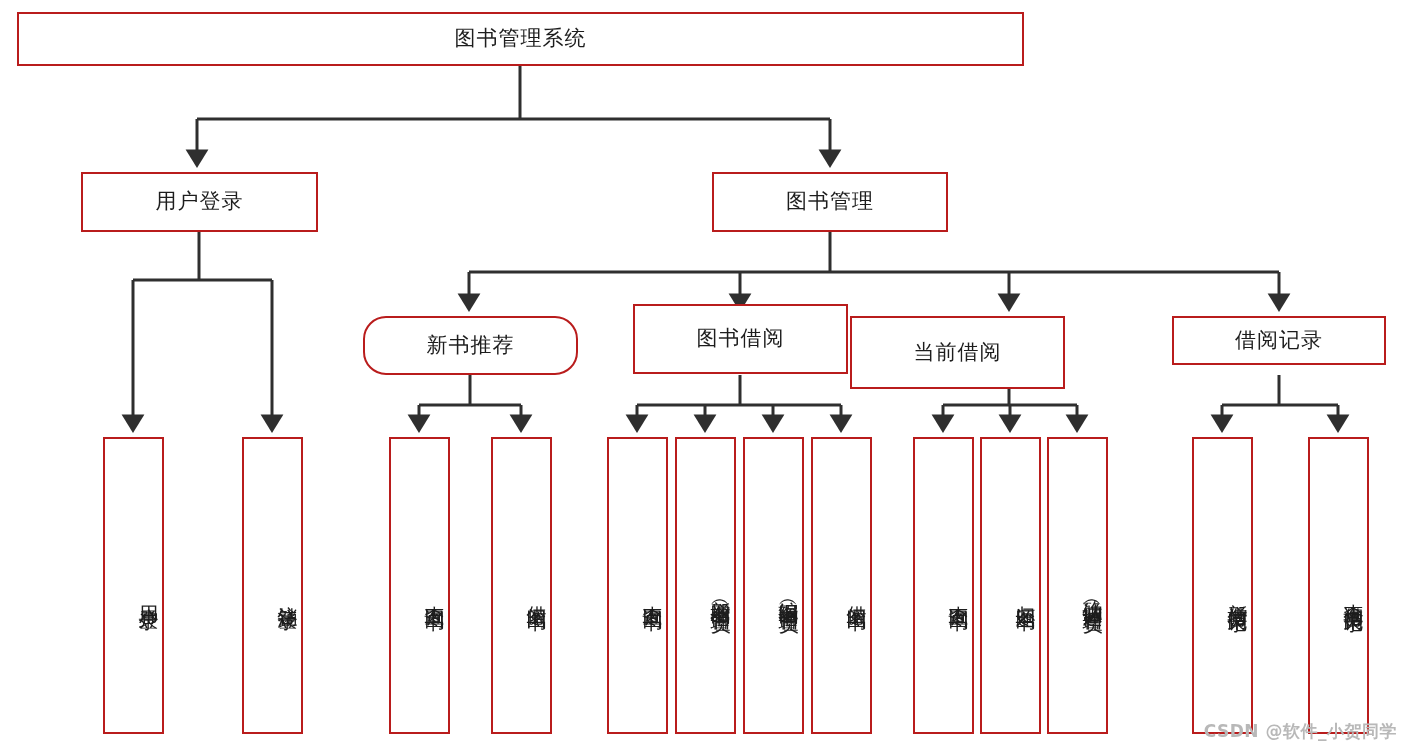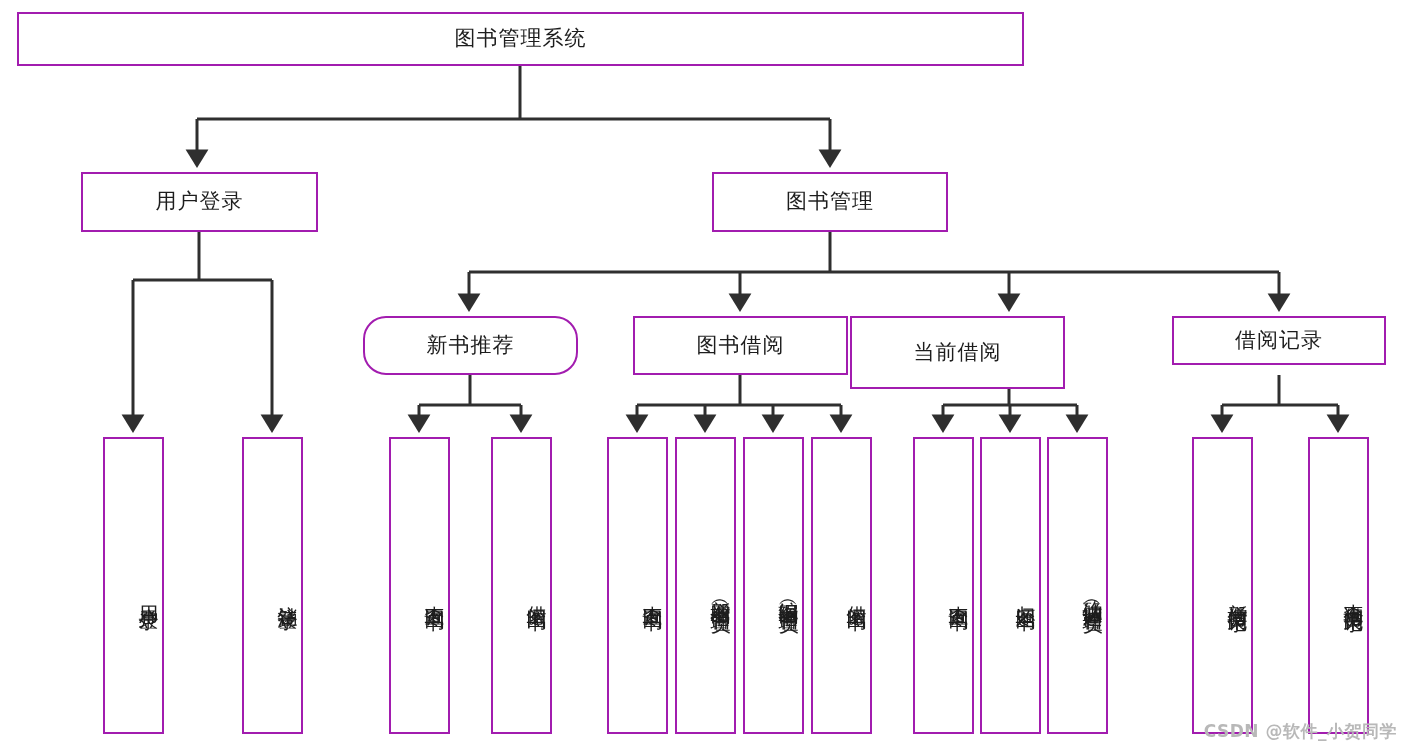--- a/index.html
+++ b/index.html
@@ -13,21 +13,21 @@
   #canvas {
     position: relative;
     width: 1405px;
     height: 747px;
     background: #ffffff;
     overflow: hidden;
   }
   .node {
     position: absolute;
     box-sizing: border-box;
-    border: 2px solid #a21caf;
+    border: 2px solid #b91c1c;
     background: #ffffff;
     display: flex;
     align-items: center;
     justify-content: center;
     color: #1d1d1d;
   }
   .node.horiz {
     font-size: 21px;
     letter-spacing: 1px;
     line-height: 1.2;
@@ -131,21 +131,21 @@
   <div class="node horiz" style="left:81px; top:172px; width:237px; height:60px;">
     <span class="lbl">用户登录</span>
   </div>
   <div class="node horiz" style="left:712px; top:172px; width:236px; height:60px;">
     <span class="lbl">图书管理</span>
   </div>
 
   <div class="node horiz" style="left:363px; top:316px; width:215px; height:59px;border-radius:23px;">
     <span class="lbl">新书推荐</span>
   </div>
-  <div class="node horiz" style="left:633px; top:316px; width:215px; height:59px;">
+  <div class="node horiz" style="left:633px; top:304px; width:215px; height:70px;">
     <span class="lbl">图书借阅</span>
   </div>
   <div class="node horiz" style="left:850px; top:316px; width:215px; height:73px;text-align:center;">
     <span class="lbl">当前借阅</span>
   </div>
   <div class="node horiz" style="left:1172px; top:316px; width:214px; height:49px;">
     <span class="lbl">借阅记录</span>
   </div>
 
   <div class="node vert" style="left:103px; top:437px; width:61px; height:297px;">

